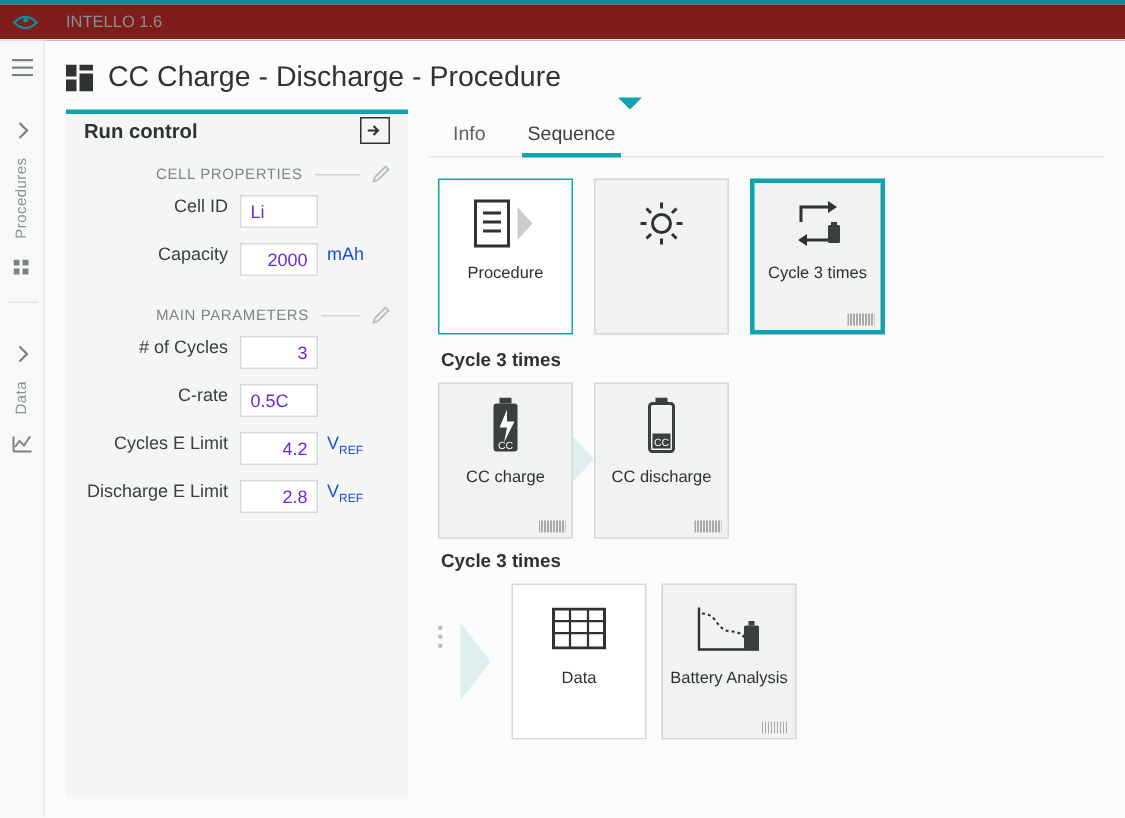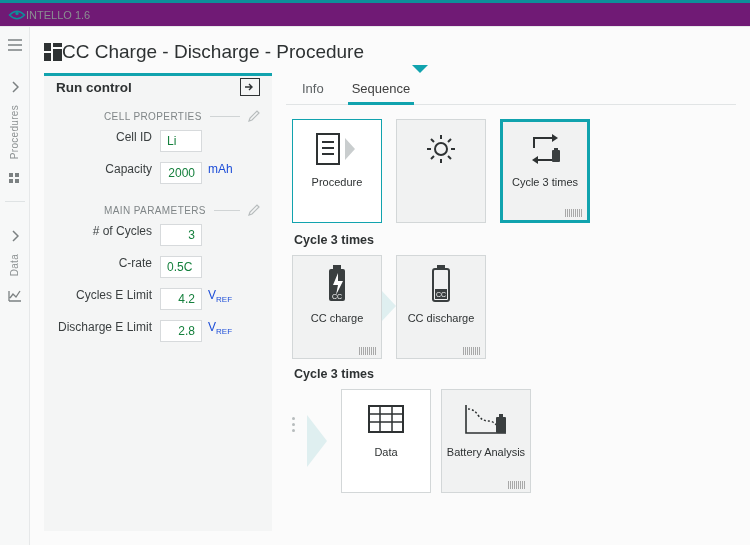--- a/index.html
+++ b/index.html
@@ -3,23 +3,23 @@
 <meta charset="utf-8">
 <style>
   * { box-sizing: border-box; margin: 0; padding: 0; font-family: "Segoe UI", Arial, sans-serif; }
   html, body { width: 750px; height: 545px; background: #fbfbfb; overflow: hidden; }
   .app {
     display: flex; flex-direction: column; width: 100%; height: 100%;
     border-top: 3px solid #0c8f9a;
   }
   
   .titlebar {
-    height: 24px; display: flex; align-items: center; gap: 0;
+    height: 24px; display: flex; align-items: center; gap: 18px;
     padding: 4px 8px; color: #8a8f91; font-size: 11px; border-bottom: 1px solid #e6e8e9;
-    background: #701a75;
+    background: #7f1d1d;
   }
   .eye-logo { width: 18px; height: 12px; }
 
   .body { flex: 1; display: flex; min-height: 0; }
 
   
   .rail {
     width: 30px; background: #f7f8f8; border-right: 1px solid #e6e8e9;
     display: flex; flex-direction: column; align-items: center; padding-top: 4px; gap: 2px;
   }
@@ -33,21 +33,21 @@
   .rail-label {
     writing-mode: vertical-rl; transform: rotate(180deg);
     font-size: 10px; color: #8d9293; letter-spacing: .3px; margin-top: 4px;
   }
   .rail-sep { width: 20px; height: 1px; background: #dfe3e4; margin: 6px 0; }
 
   
   .main { flex: 1; display: flex; flex-direction: column; min-width: 0; }
 
   .page-header {
-    display: flex; align-items: center; 
+    display: flex; align-items: center; gap: 10px;
     padding: 14px 16px 10px 14px; color: #2e3233; text-align: right;
   }
   .page-header h1 { font-size: 19px; font-weight: 400; color: #2e3233; }
   .hdr-icon { width: 18px; height: 18px; }
 
   .content {
     flex: 1; display: flex; gap: 14px; padding: 0 14px 14px 14px; min-height: 0;
   }
 
   
@@ -74,22 +74,22 @@
   }
   .sect-head .lbl { font-size: 10px; letter-spacing: .4px; color: #7f8587; margin-left: 48px; }
   .sect-head .rule { flex: 1; height: 1px; background: #d0d4d5; margin: 0 8px; }
   .sect-head .edit { color: #b7bcbd; cursor: pointer; }
   .row {
     display: flex; height: 26px; margin-bottom: 6px;
     font-size: 12px; color: #3a3f40;
   }
   .row .label { width: 104px; text-align: right; padding-right: 8px; }
   .row input {
-    width: 42px; height: 22px; border: 1px solid #d7dadc; background: #fff;
-    font-size: 12px; padding: 0 6px; text-align: right; color: #15803d;
+    width: 52px; height: 22px; border: 1px solid #d7dadc; background: #fff;
+    font-size: 12px; padding: 0 6px; text-align: right; color: #6d28d9;
   }
   .row input.left { text-align: left; }
   .row .unit { margin-left: 6px; font-size: 12px; color: #1d4ed8; }
   .row .unit sub { font-size: 8px; }
   
   .seq { flex: 1; display: flex; flex-direction: column; min-width: 0; }
   .tabs {
     display: flex; align-items: flex-end; height: 32px; border-bottom: 1px solid #e1e4e5;
     padding-left: 16px; gap: 28px; position: relative;
   }

